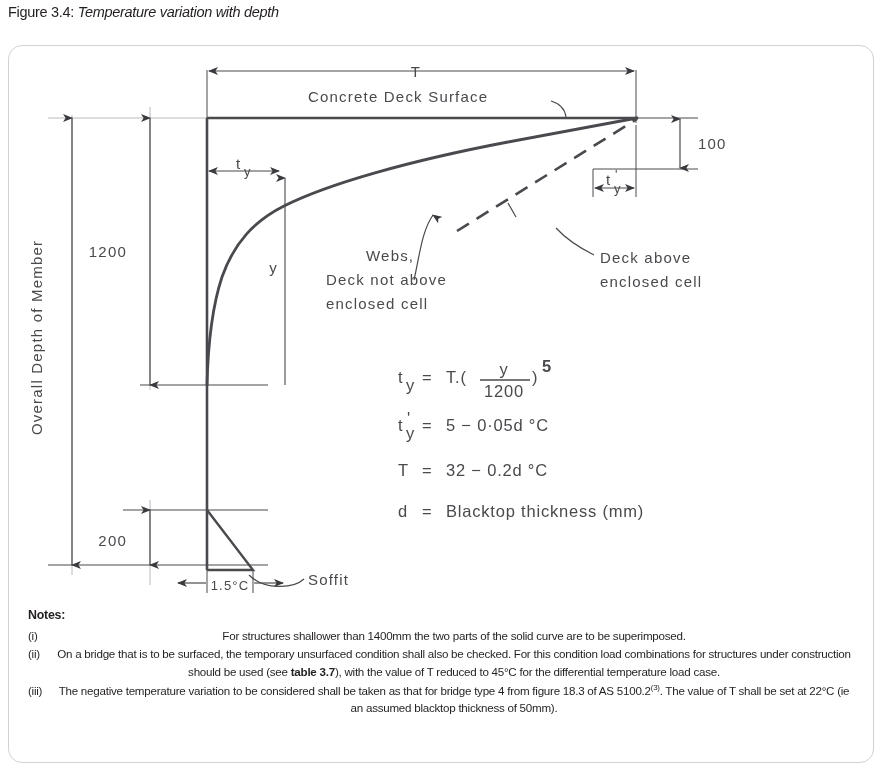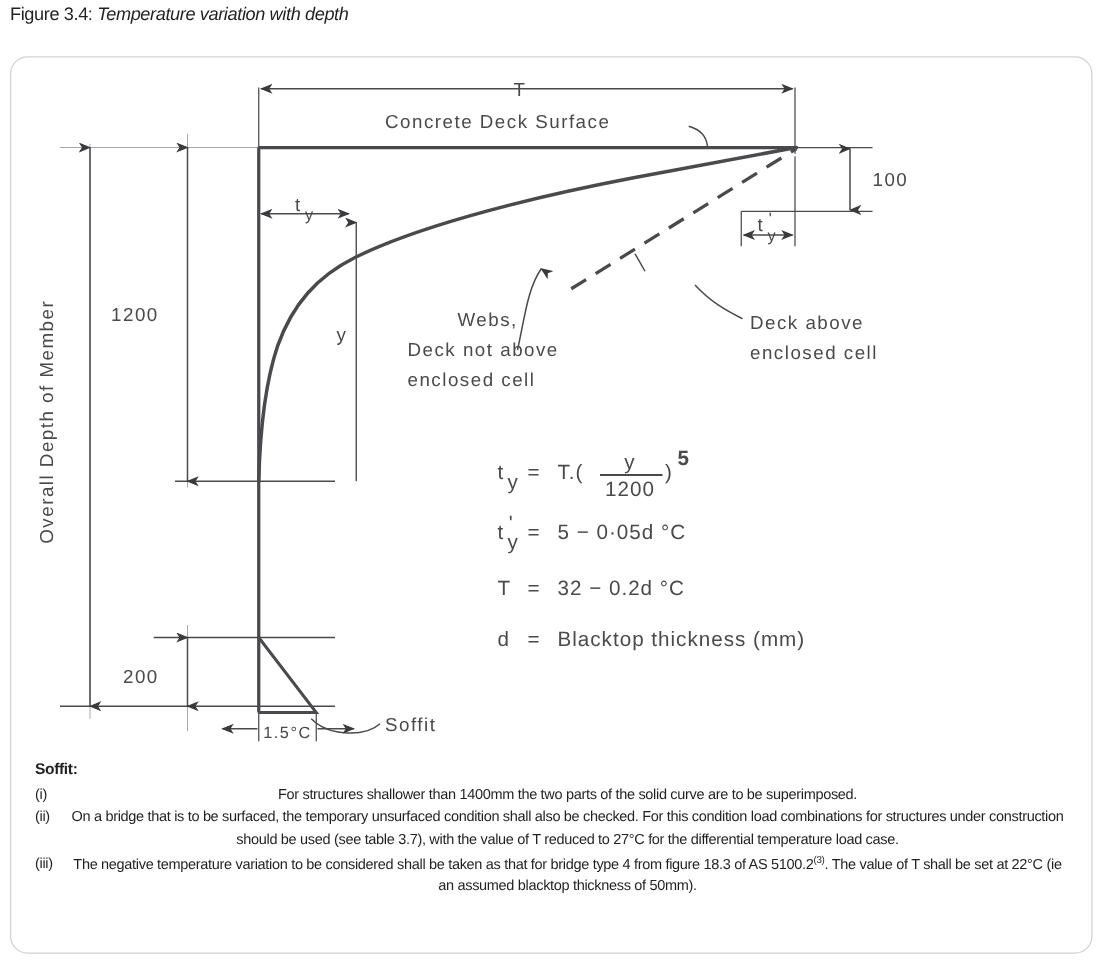--- a/index.html
+++ b/index.html
@@ -97,21 +97,21 @@
   .note-marker {
     width: 24px;
     flex: 0 0 24px;
     text-align: left;
   }
   .note-body {
     flex: 1 1 auto;
     text-align: center;
   }
   .note-body b {
-    font-weight: normal;
+    font-weight: bold;
   }
   sup {
     font-size: 0.68em;
     vertical-align: super;
   }
 </style>
 </head>
 <body>
 
 <div id="figure-caption">
@@ -264,29 +264,29 @@
 
   <g>
     <text class="dwg-formula" x="390" y="472">d</text>
     <text class="dwg-formula" x="414" y="472">=</text>
     <text class="dwg-formula" x="438" y="472">Blacktop thickness (mm)</text>
   </g>
 </svg>
 </div>
 
 <div id="notes-block">
-  <div id="notes-heading">Soffit:</div>
+  <div id="notes-heading">Notes:</div>
 
   <div class="note-row">
     <div class="note-marker">(i)</div>
     <div class="note-body">For structures shallower than 1400mm the two parts of the solid curve are to be superimposed.</div>
   </div>
 
   <div class="note-row">
     <div class="note-marker">(ii)</div>
-    <div class="note-body"><span>On a bridge that is to be surfaced, the temporary unsurfaced condition shall also be checked. For this condition load combinations for structures under construction should be used (see </span><b>table 3.7</b><span>), with the value of T reduced to 27°C for the differential temperature load case.</span></div>
+    <div class="note-body"><span>On a bridge that is to be surfaced, the temporary unsurfaced condition shall also be checked. For this condition load combinations for structures under construction should be used (see </span><b>table 3.7</b><span>), with the value of T reduced to 45°C for the differential temperature load case.</span></div>
   </div>
 
   <div class="note-row">
     <div class="note-marker">(iii)</div>
     <div class="note-body"><span>The negative temperature variation to be considered shall be taken as that for bridge type 4 from figure 18.3 of AS 5100.2</span><sup>(3)</sup><span>. The value of T shall be set at 22°C (ie an assumed blacktop thickness of 50mm).</span></div>
   </div>
 </div>
 
 </body></html>

